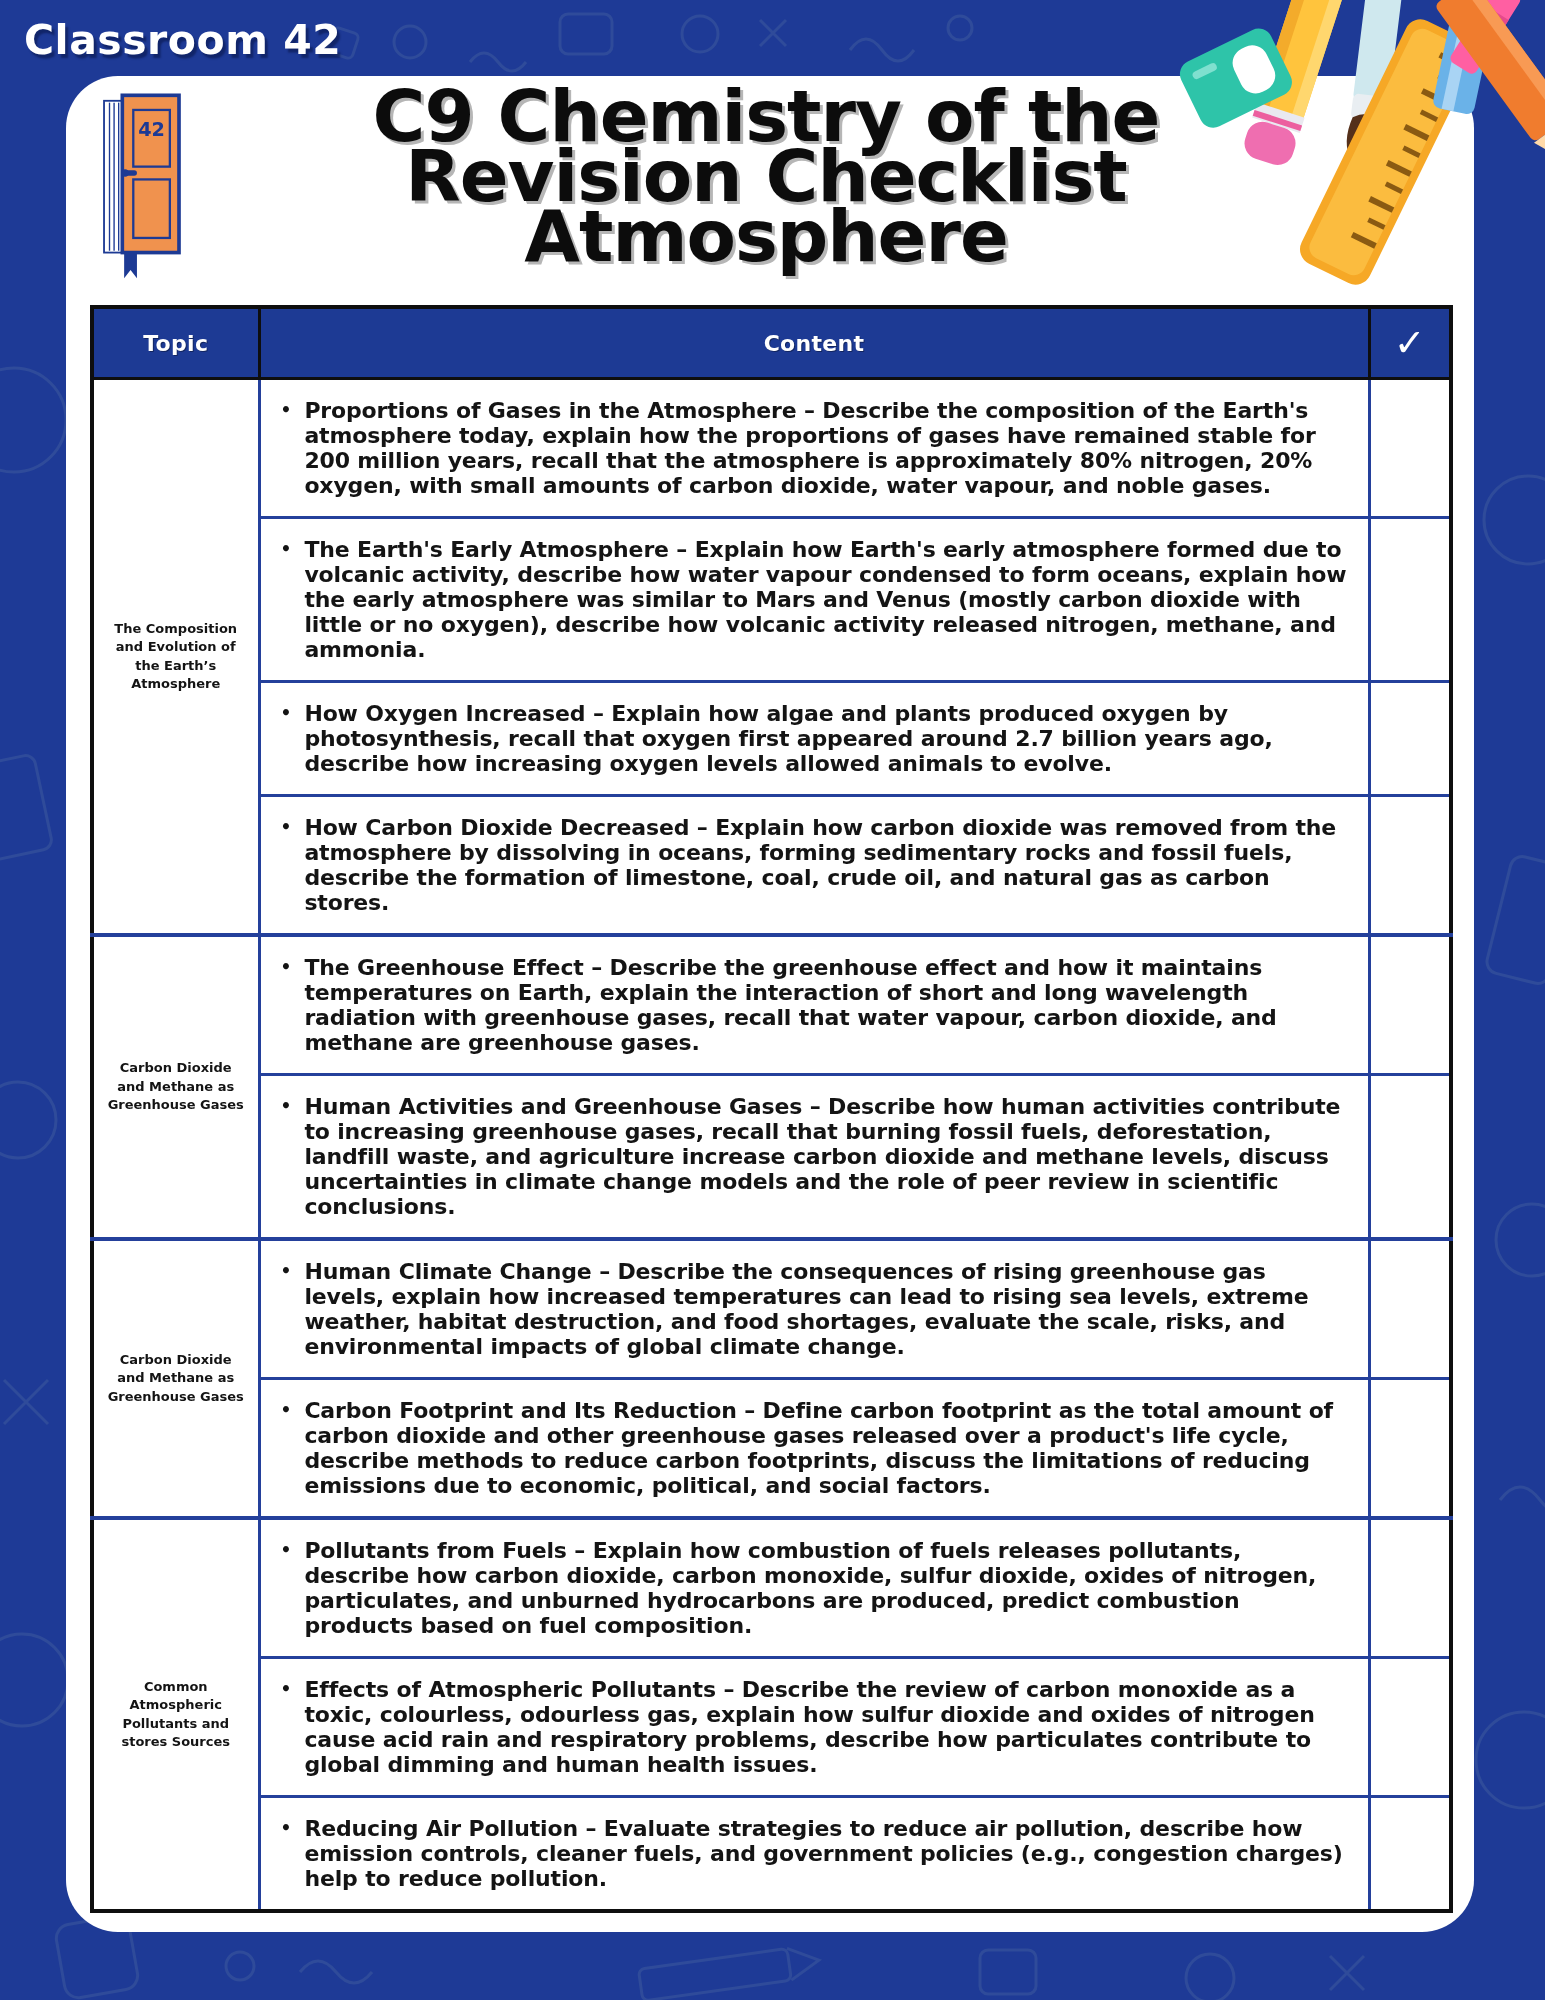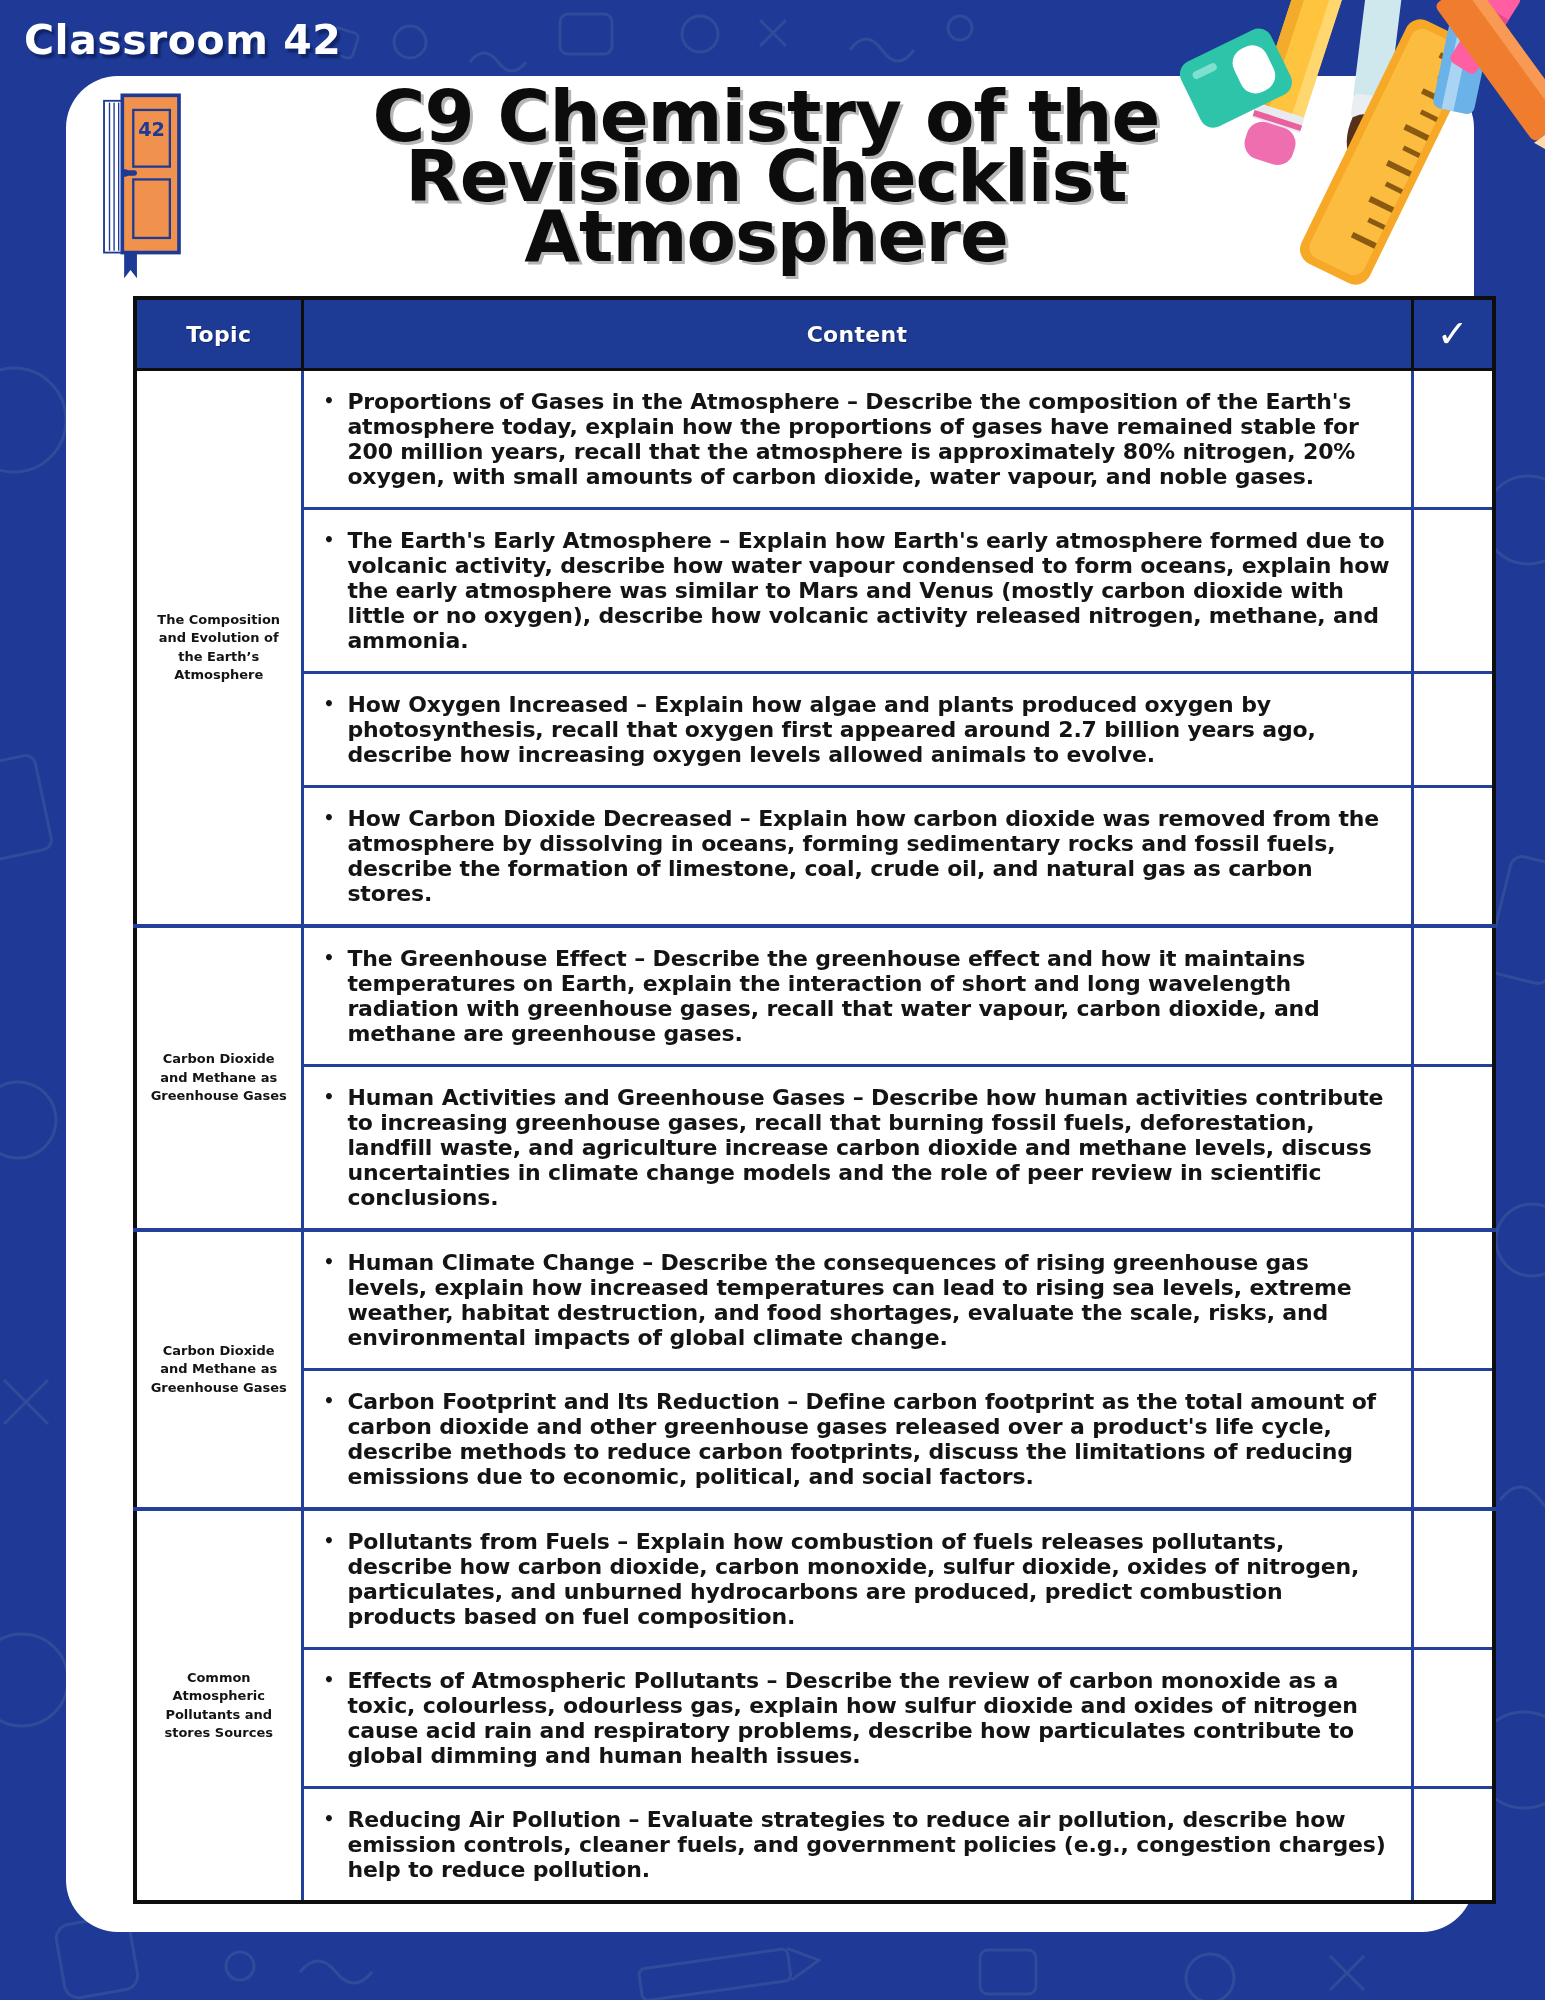--- a/index.html
+++ b/index.html
@@ -28,21 +28,21 @@
   
   .title{
     position:absolute;left:200px;top:10px;width:1000px;
     text-align:center;color:#0c0c0c;font-weight:800;
     font-size:72px;line-height:60px;letter-spacing:-1px;
     text-shadow:3px 3px 0 #b6b6b6;
   }
   
   .stationery{position:absolute;left:1145px;top:0;width:400px;height:310px;z-index:4;}
   
-  .table-wrap{position:absolute;left:90px;top:296px;width:1359px;z-index:2;margin-left:43px;}
+  .table-wrap{position:absolute;left:90px;top:305px;width:1359px;z-index:2;}
   table.checklist{
     border-collapse:collapse;table-layout:fixed;width:1359px;
     background:#ffffff;border:4px solid #0e0e0e;
   }
   col.c-topic{width:167px;}
   col.c-content{width:1110px;}
   col.c-check{width:82px;}
   th{
     background:#1d3a94;color:#ffffff;border:3px solid #0e0e0e;
     font-size:22px;font-weight:700;letter-spacing:.3px;

